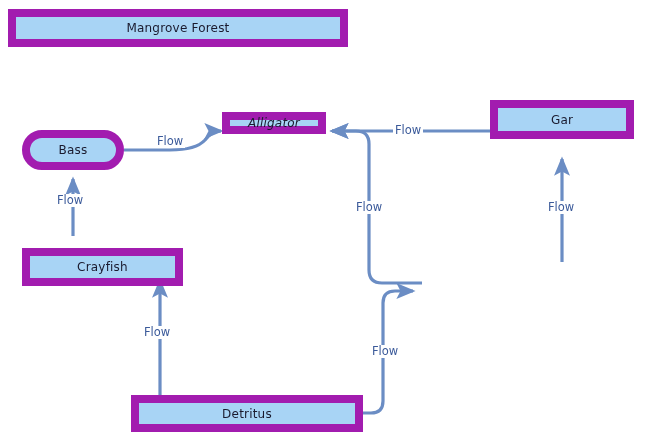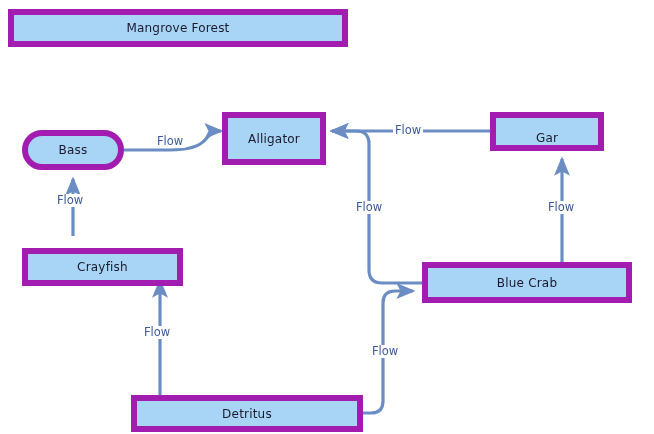--- a/index.html
+++ b/index.html
@@ -21,21 +21,21 @@
     position: absolute;
     left: 0;
     top: 0;
     width: 654px;
     height: 434px;
   }
   .node-box {
     position: absolute;
     box-sizing: border-box;
     background: #a8d4f5;
-    border: 6px solid #a21caf;
+    border: 8px solid #a21caf;
     display: flex;
     align-items: center;
     justify-content: center;
     color: #1a1a2e;
     font-size: 12px;
     font-family: "DejaVu Sans", sans-serif;
     letter-spacing: 0.2px;
     z-index: 3;
   }
   .edge-label {
@@ -78,35 +78,32 @@
   </svg>
 
   <div class="node-box" style="left:8px; top:9px; width:340px; height:38px;">
     <span>Mangrove Forest</span>
   </div>
 
   <div class="node-box" style="left:22px; top:130px; width:102px; height:40px;border-radius:20px;">
     <span>Bass</span>
   </div>
 
-  <div class="node-box" style="left:222px; top:112px; width:104px; height:53px;">
+  <div class="node-box" style="left:222px; top:112px; width:104px; height:22px;font-style:italic;">
     <span>Alligator</span>
   </div>
 
-  <div class="node-box" style="left:490px; top:112px; width:114px; height:39px;align-items:flex-end;">
+  <div class="node-box" style="left:490px; top:100px; width:144px; height:39px;">
     <span>Gar</span>
   </div>
 
   <div class="node-box" style="left:22px; top:248px; width:161px; height:38px;">
     <span>Crayfish</span>
   </div>
 
-  <div class="node-box" style="left:422px; top:262px; width:210px; height:41px;">
-    <span>Blue Crab</span>
-  </div>
 
   <div class="node-box" style="left:131px; top:395px; width:232px; height:37px;">
     <span>Detritus</span>
   </div>
 
   <div class="edge-label" style="left:155px; top:135px;">Flow</div>
 
   <div class="edge-label" style="left:393px; top:124px;">Flow</div>
 
   <div class="edge-label" style="left:354px; top:201px;">Flow</div>

